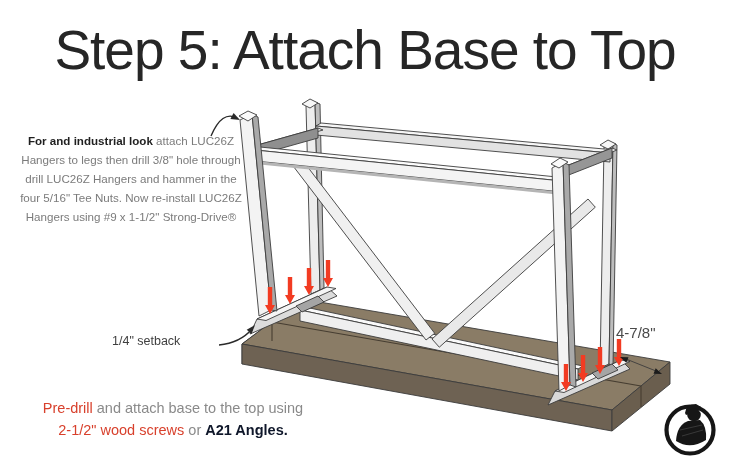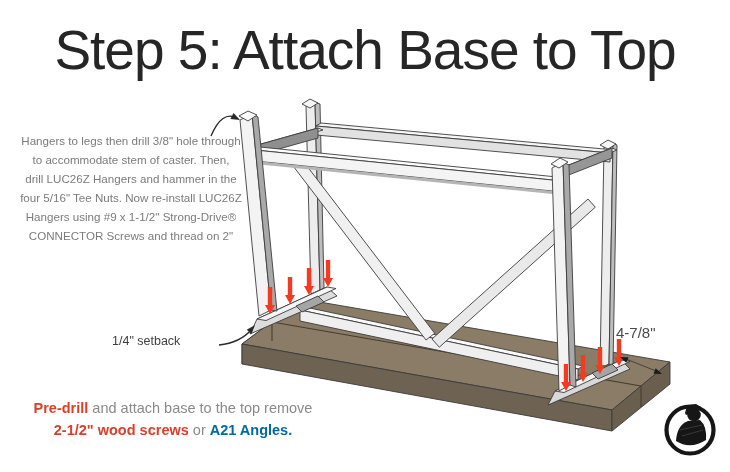--- a/index.html
+++ b/index.html
@@ -19,41 +19,40 @@
   .setback-label{
     position:absolute;left:112px;top:334px;font-size:12.5px;color:#3f3f3f;
   }
   .dim-label{
     position:absolute;left:616px;top:324px;font-size:15px;color:#4a4a4a;
   }
   .footer{
     position:absolute;left:14px;top:397px;width:318px;text-align:center;
     font-size:14.5px;line-height:22px;color:#8a8a8a;
   }
-  .red{color:var(--accent-red,#d8402c);font-weight:bold;margin-top:12px;}
-  .dark{color:#0369a1;font-weight:bold;}
+  .red{color:var(--accent-red,#d8402c);font-weight:normal;margin-top:12px;}
+  .dark{color:#0f172a;font-weight:bold;}
   .drawing{position:absolute;left:0;top:0;width:730px;height:472px;}
   .drawing polygon,.drawing line{stroke:#3c3c3c;stroke-width:0.9;stroke-linejoin:round;}
   .drawing .noline{stroke:none;}
   .drawing .seam{stroke:#463d31;stroke-width:1.1;}
 </style>
 </head>
 <body>
 
 <div class="canvas">
 
   <div class="title">Step 5: Attach Base to Top</div>
 
   <div class="instructions">
+    <div><b>For and industrial look</b><span> attach LUC26Z</span></div>
     <div>Hangers to legs then drill 3/8" hole through</div>
-    <div>to accommodate stem of caster. Then,</div>
     <div>drill LUC26Z Hangers and hammer in the</div>
     <div>four 5/16" Tee Nuts. Now re-install LUC26Z</div>
     <div>Hangers using #9 x 1-1/2" Strong-Drive®</div>
-    <div>CONNECTOR Screws and thread on 2"</div>
   </div>
 
   <svg class="drawing" viewBox="0 0 730 472">
 
     <g>
       <polygon points="242,344 302,299 302,319 242,364" fill="#564C3F"></polygon>
       <polygon points="242,344 302,299 670,362 612,410" fill="var(--wood-top,#8A7C66)"></polygon>
       <polygon points="242,344 612,410 612,431 242,364" fill="var(--wood-front,#6E6253)"></polygon>
       <polygon points="612,410 670,362 670,384 612,431" fill="#6A5E4E"></polygon>
       <line class="seam" x1="272" y1="322" x2="641" y2="386"></line>
@@ -160,17 +159,17 @@
       <path d="M 676,441 Q 677,425 688,421 L 700,420 Q 707,426 706,440 Q 690,450 676,441 Z" fill="var(--logo-black,#161616)"></path>
       <line x1="680" y1="430" x2="702" y2="425" stroke="#ffffff" stroke-width="2"></line>
       <line x1="682" y1="436" x2="703" y2="430" stroke="#ffffff" stroke-width="1.6"></line>
     </g>
   </svg>
 
   <div class="setback-label">1/4" setback</div>
   <div class="dim-label">4-7/8"</div>
 
   <div class="footer">
-    <span class="red">Pre-drill</span><span> and attach base to the top remove</span><br>
+    <span class="red">Pre-drill</span><span> and attach base to the top using</span><br>
     <span class="red">2-1/2" wood screws</span><span> or </span><span class="dark">A21 Angles</span><span class="dark">.</span>
   </div>
 
 </div>
 
 </body></html>

